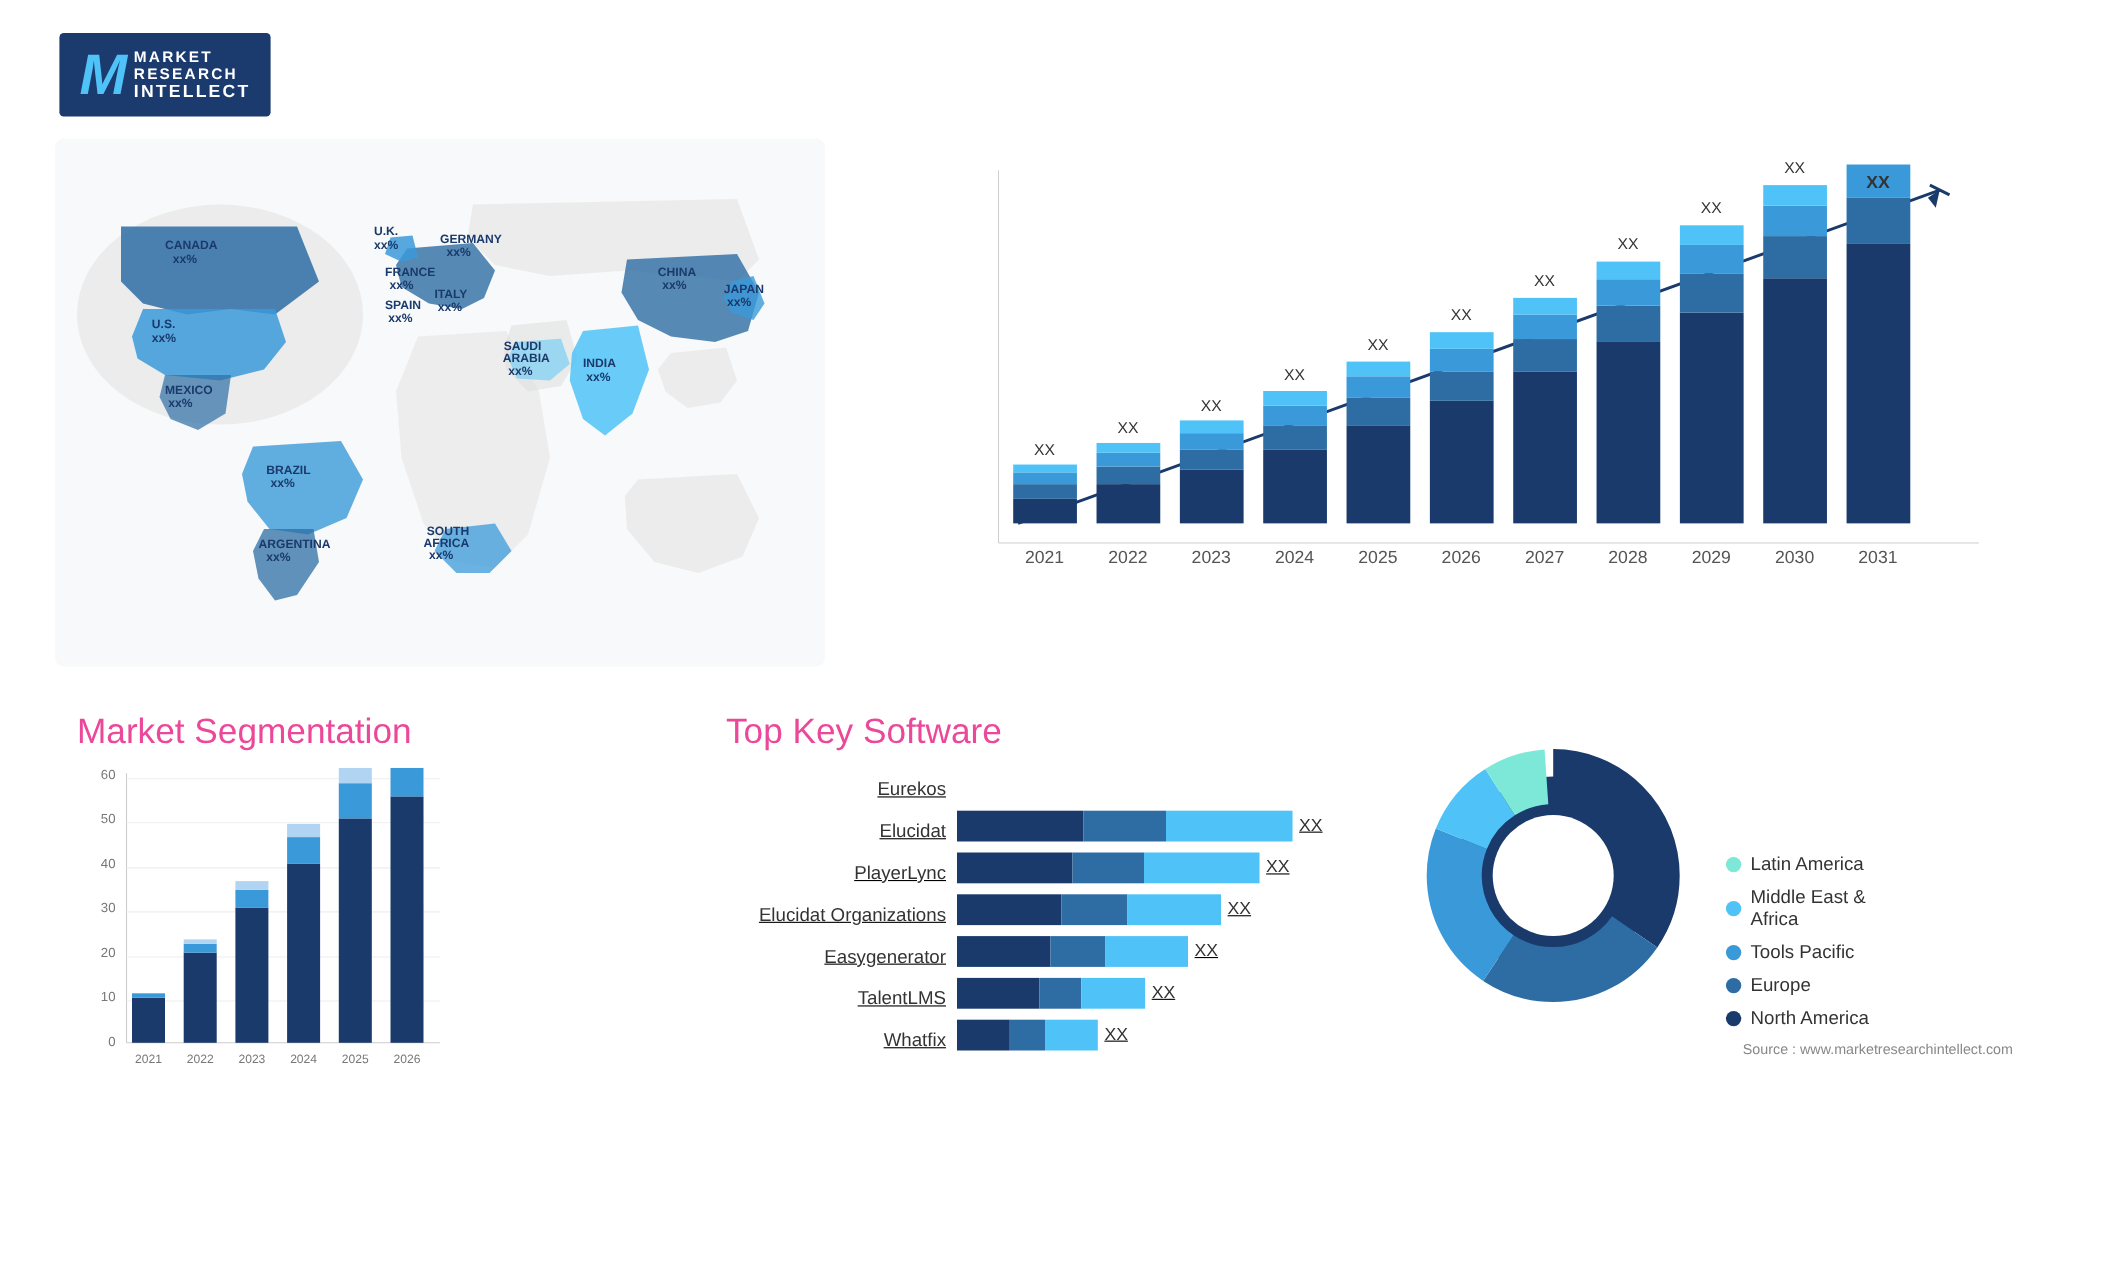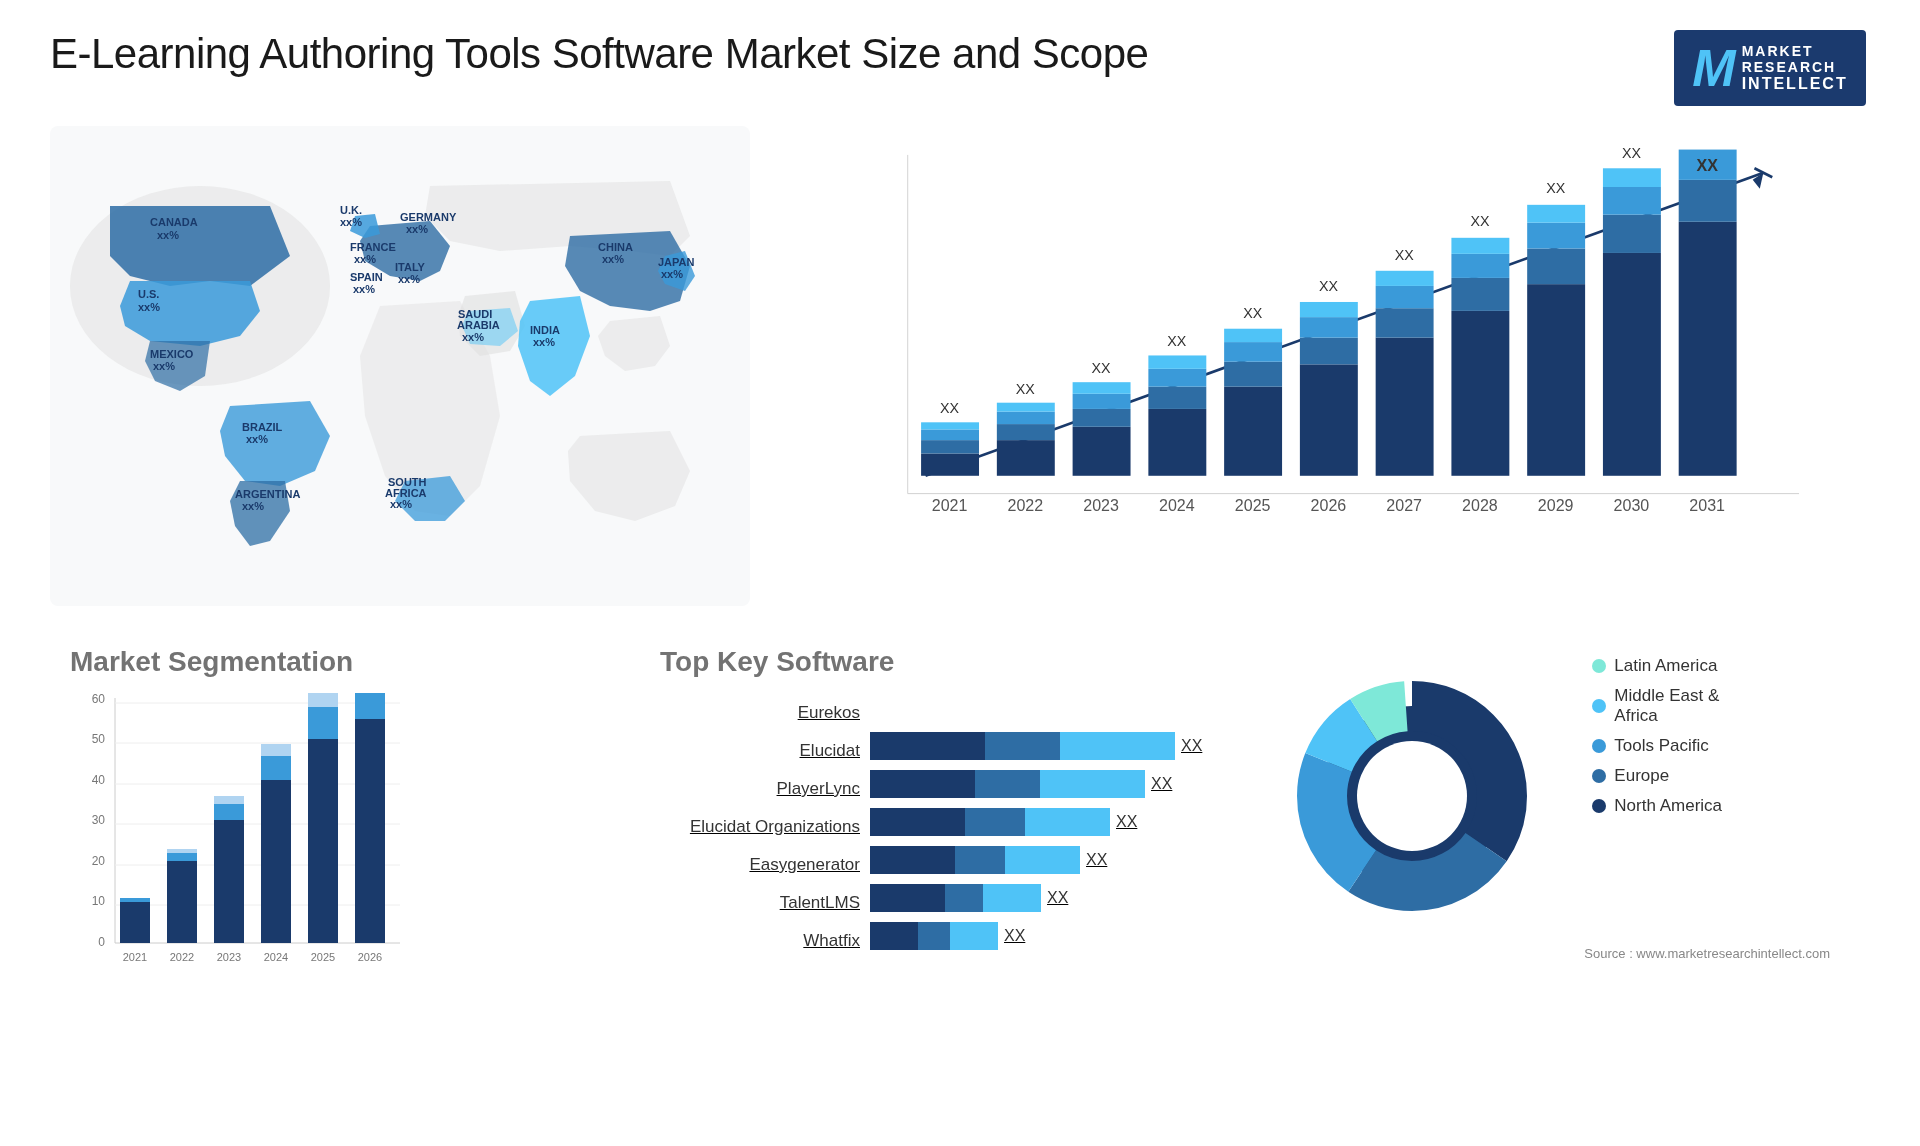--- a/index.html
+++ b/index.html
@@ -75,23 +75,23 @@
       height: 560px;
     }
 
     
     .segmentation-container {
       flex: 0 0 560px;
       padding: 10px 20px;
     }
 
     .section-title {
-      font-size: 28px;
-      font-weight: 700;
-      color: #737373;
+      font-size: 32px;
+      font-weight: 400;
+      color: #ec4899;
       margin-bottom: 15px;
     }
 
     .seg-chart-area {
       display: flex;
       gap: 20px;
       align-items: flex-start;
     }
 
     .seg-svg-container {
@@ -183,22 +183,22 @@
     }
 
     
     .regional-container {
       flex: 1;
       padding: 10px 20px;
     }
 
     .regional-content {
       display: flex;
-      align-items: flex-start;
-      gap: 40px;
+      align-items: flex-end;
+      gap: 17px;
       margin-top: 10px;
     }
 
     .donut-container {
       width: 280px;
       height: 280px;
       flex-shrink: 0;
     }
 
     .regional-legend {
@@ -236,21 +236,20 @@
       fill: #1a3a6b;
       font-weight: 700;
     }
   </style>
 </head>
 <body>
 
 <div class="page-container">
 
   <div class="header">
-    <h1 class="page-title">E-Learning Authoring Tools Software Market Size and Scope</h1>
     <div class="logo-area">
       <div style="display:flex; align-items:center; background:#1b3a6e; padding: 12px 18px; border-radius:4px; gap:6px;">
         <div style="color:#4fc3f7; font-size:52px; font-weight:900; font-style:italic; line-height:1;">M</div>
         <div style="display:flex; flex-direction:column;">
           <span style="color:white; font-size:14px; font-weight:800; letter-spacing:2px;">MARKET</span>
           <span style="color:white; font-size:14px; font-weight:800; letter-spacing:2px;">RESEARCH</span>
           <span style="color:white; font-size:16px; font-weight:800; letter-spacing:2px;">INTELLECT</span>
         </div>
       </div>
     </div>

